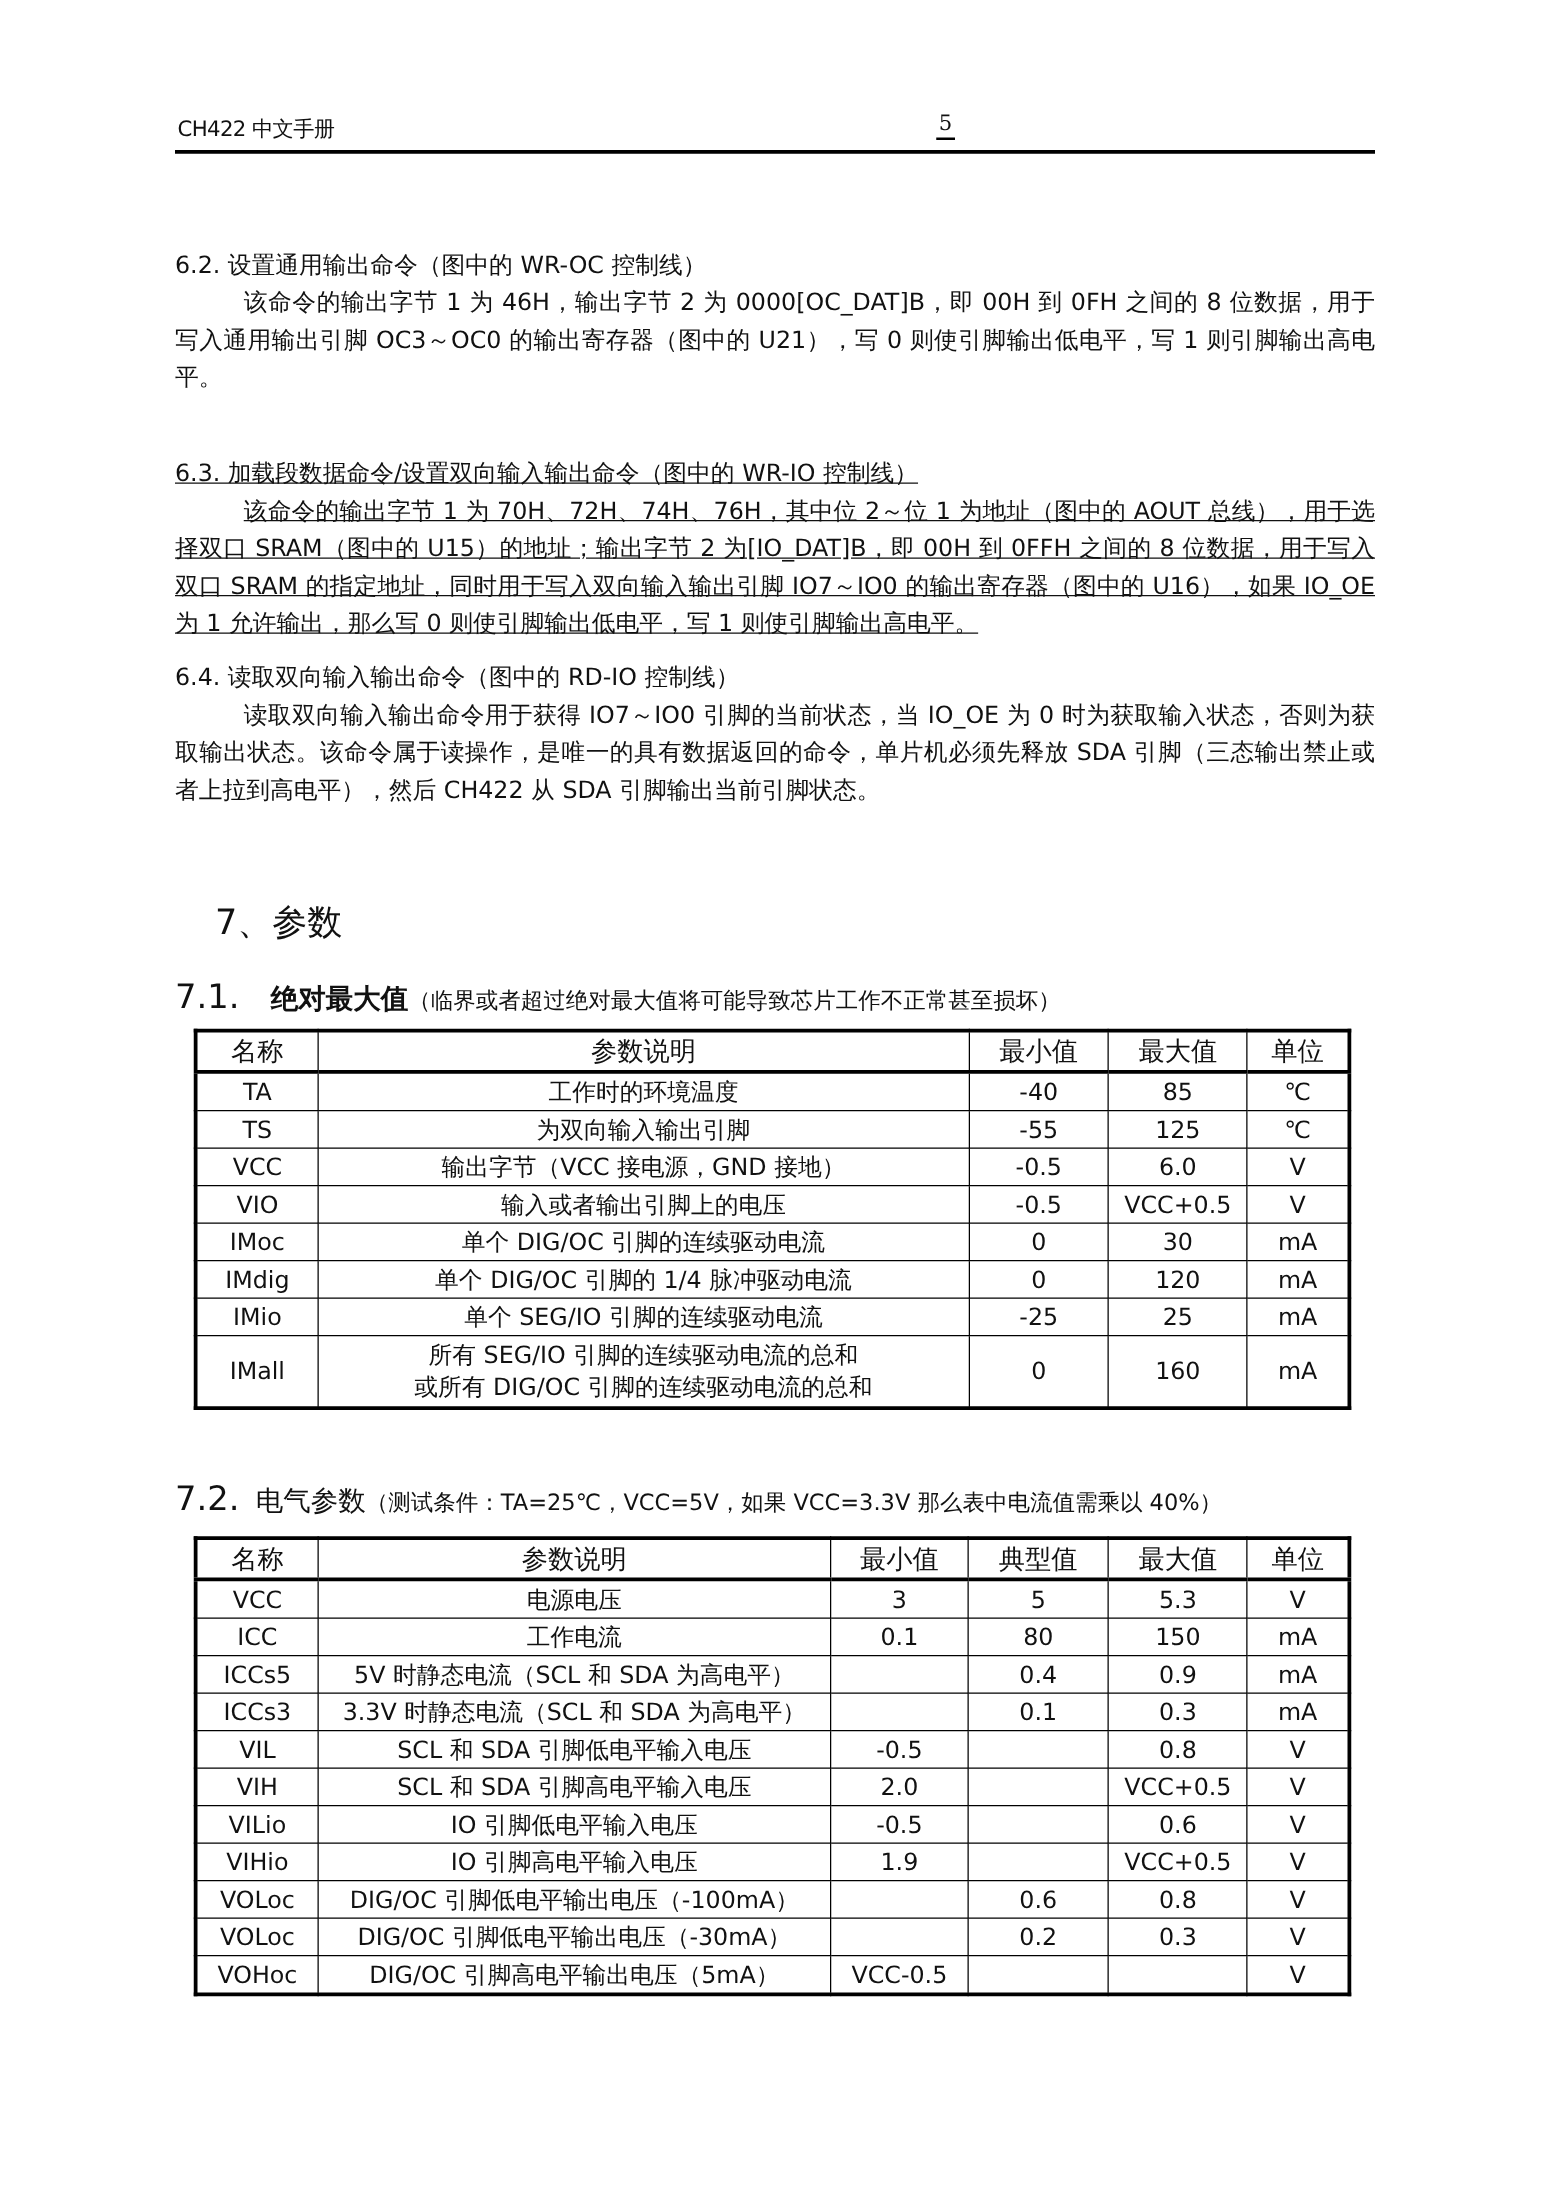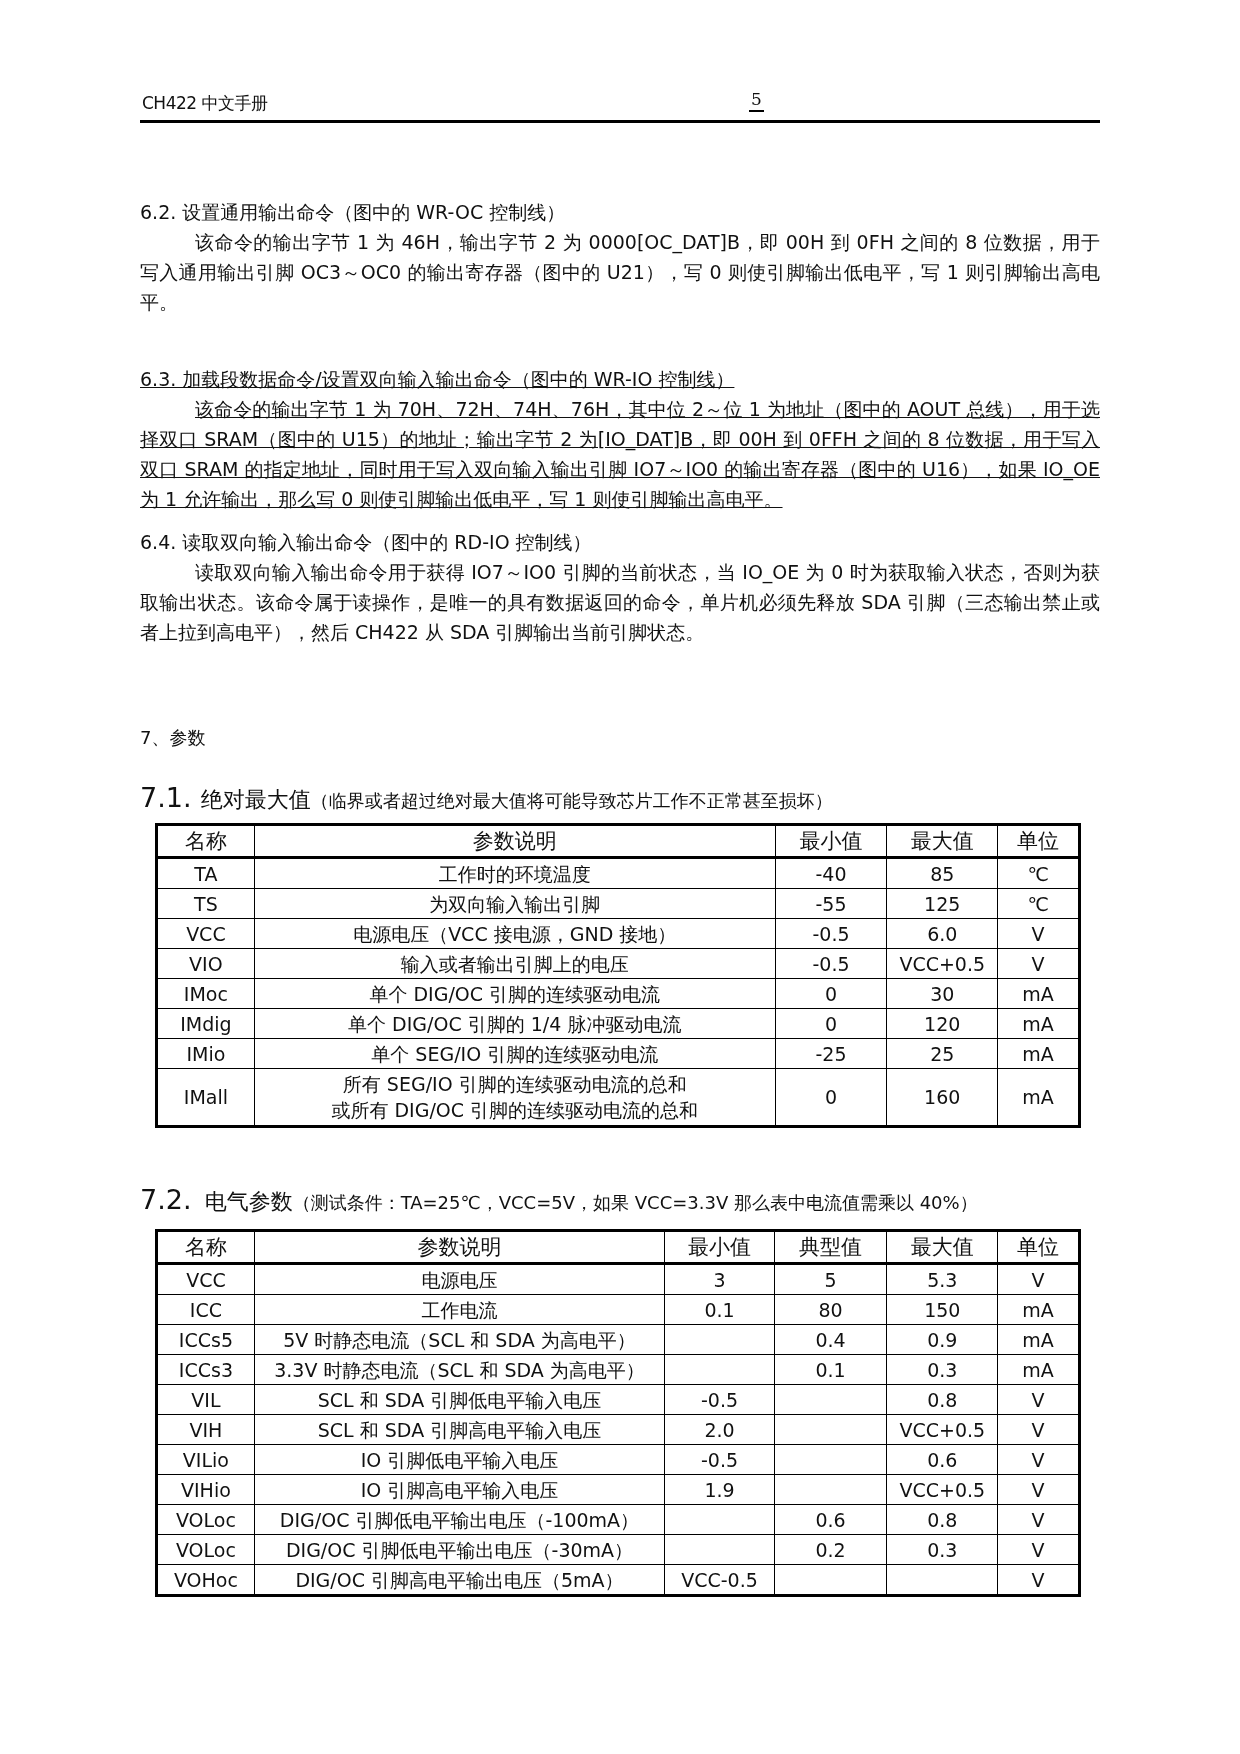--- a/index.html
+++ b/index.html
@@ -14,21 +14,21 @@
   }
   .header .title { position: absolute; left: 2px; top: 8px; font-size: 17px; letter-spacing: -0.5px; }
   .header .pagenum {
     position: absolute; left: 609px; top: 4px; font-size: 17px;
     font-family: "DejaVu Serif", serif; border-bottom: 2px solid #000; line-height: 22px; padding: 0 2px;
   }
   .block { position: absolute; left: 140px; width: 960px; }
   .h3 { font-size: 19px; line-height: 30px; margin-top: 26px; }
   .p { font-size: 19px; line-height: 30px; text-align: justify; text-align-last: left; }
   .p.indent { text-indent: 55px; }
-  .h2 { font-size: 18px; line-height: 36px; }
+  .h2 { font-size: 28px; line-height: 36px; margin-left: 32px; }
   .h3big .num { font-size: 27px; }
   .h3big .t { font-size: 22px; }
   .h3big .sub { font-size: 18px; }
   table.spec {
     position: absolute; left: 155px; border-collapse: collapse;
     border: 3px solid #000; font-size: 19px;
   }
   table.spec td, table.spec th {
     border: 1px solid #000; text-align: center; padding: 0; height: 29px; line-height: 26px;
     font-weight: normal;
@@ -56,21 +56,21 @@
 
 <div class="block" style="top:501px;">
   <div class="h3">6.4. 读取双向输入输出命令（图中的 RD-IO 控制线）</div>
   <div class="p indent">读取双向输入输出命令用于获得 IO7～IO0 引脚的当前状态，当 IO_OE 为 0 时为获取输入状态，否则为获取输出状态。该命令属于读操作，是唯一的具有数据返回的命令，单片机必须先释放 SDA 引脚（三态输出禁止或者上拉到高电平），然后 CH422 从 SDA 引脚输出当前引脚状态。</div>
 </div>
 
 <div class="block h2" style="top:720px;">7、参数</div>
 
 <div class="block h3big" style="top:782px;">
   <span class="num">7.1.</span>
-  <span class="t" style="margin-left:4px;">绝对最大值</span><span class="sub">（临界或者超过绝对最大值将可能导致芯片工作不正常甚至损坏）</span>
+  <span class="t" style="margin-left:20px;font-weight:bold;">绝对最大值</span><span class="sub">（临界或者超过绝对最大值将可能导致芯片工作不正常甚至损坏）</span>
 </div>
 
 <table class="spec" style="top:823px; width:926px;">
   <colgroup>
       <col style="width:98px">
       <col style="width:523px">
       <col style="width:112px">
       <col style="width:111px">
       <col style="width:82px">
     </colgroup>
@@ -91,21 +91,21 @@
   </tr>
   <tr>
     <td>TS</td>
     <td>为双向输入输出引脚</td>
     <td>-55</td>
     <td>125</td>
     <td>℃</td>
   </tr>
   <tr>
     <td>VCC</td>
-    <td>电源电压（VCC 接电源，GND 接地）</td>
+    <td>输出字节（VCC 接电源，GND 接地）</td>
     <td>-0.5</td>
     <td>6.0</td>
     <td>V</td>
   </tr>
   <tr>
     <td>VIO</td>
     <td>输入或者输出引脚上的电压</td>
     <td>-0.5</td>
     <td>VCC+0.5</td>
     <td>V</td>

